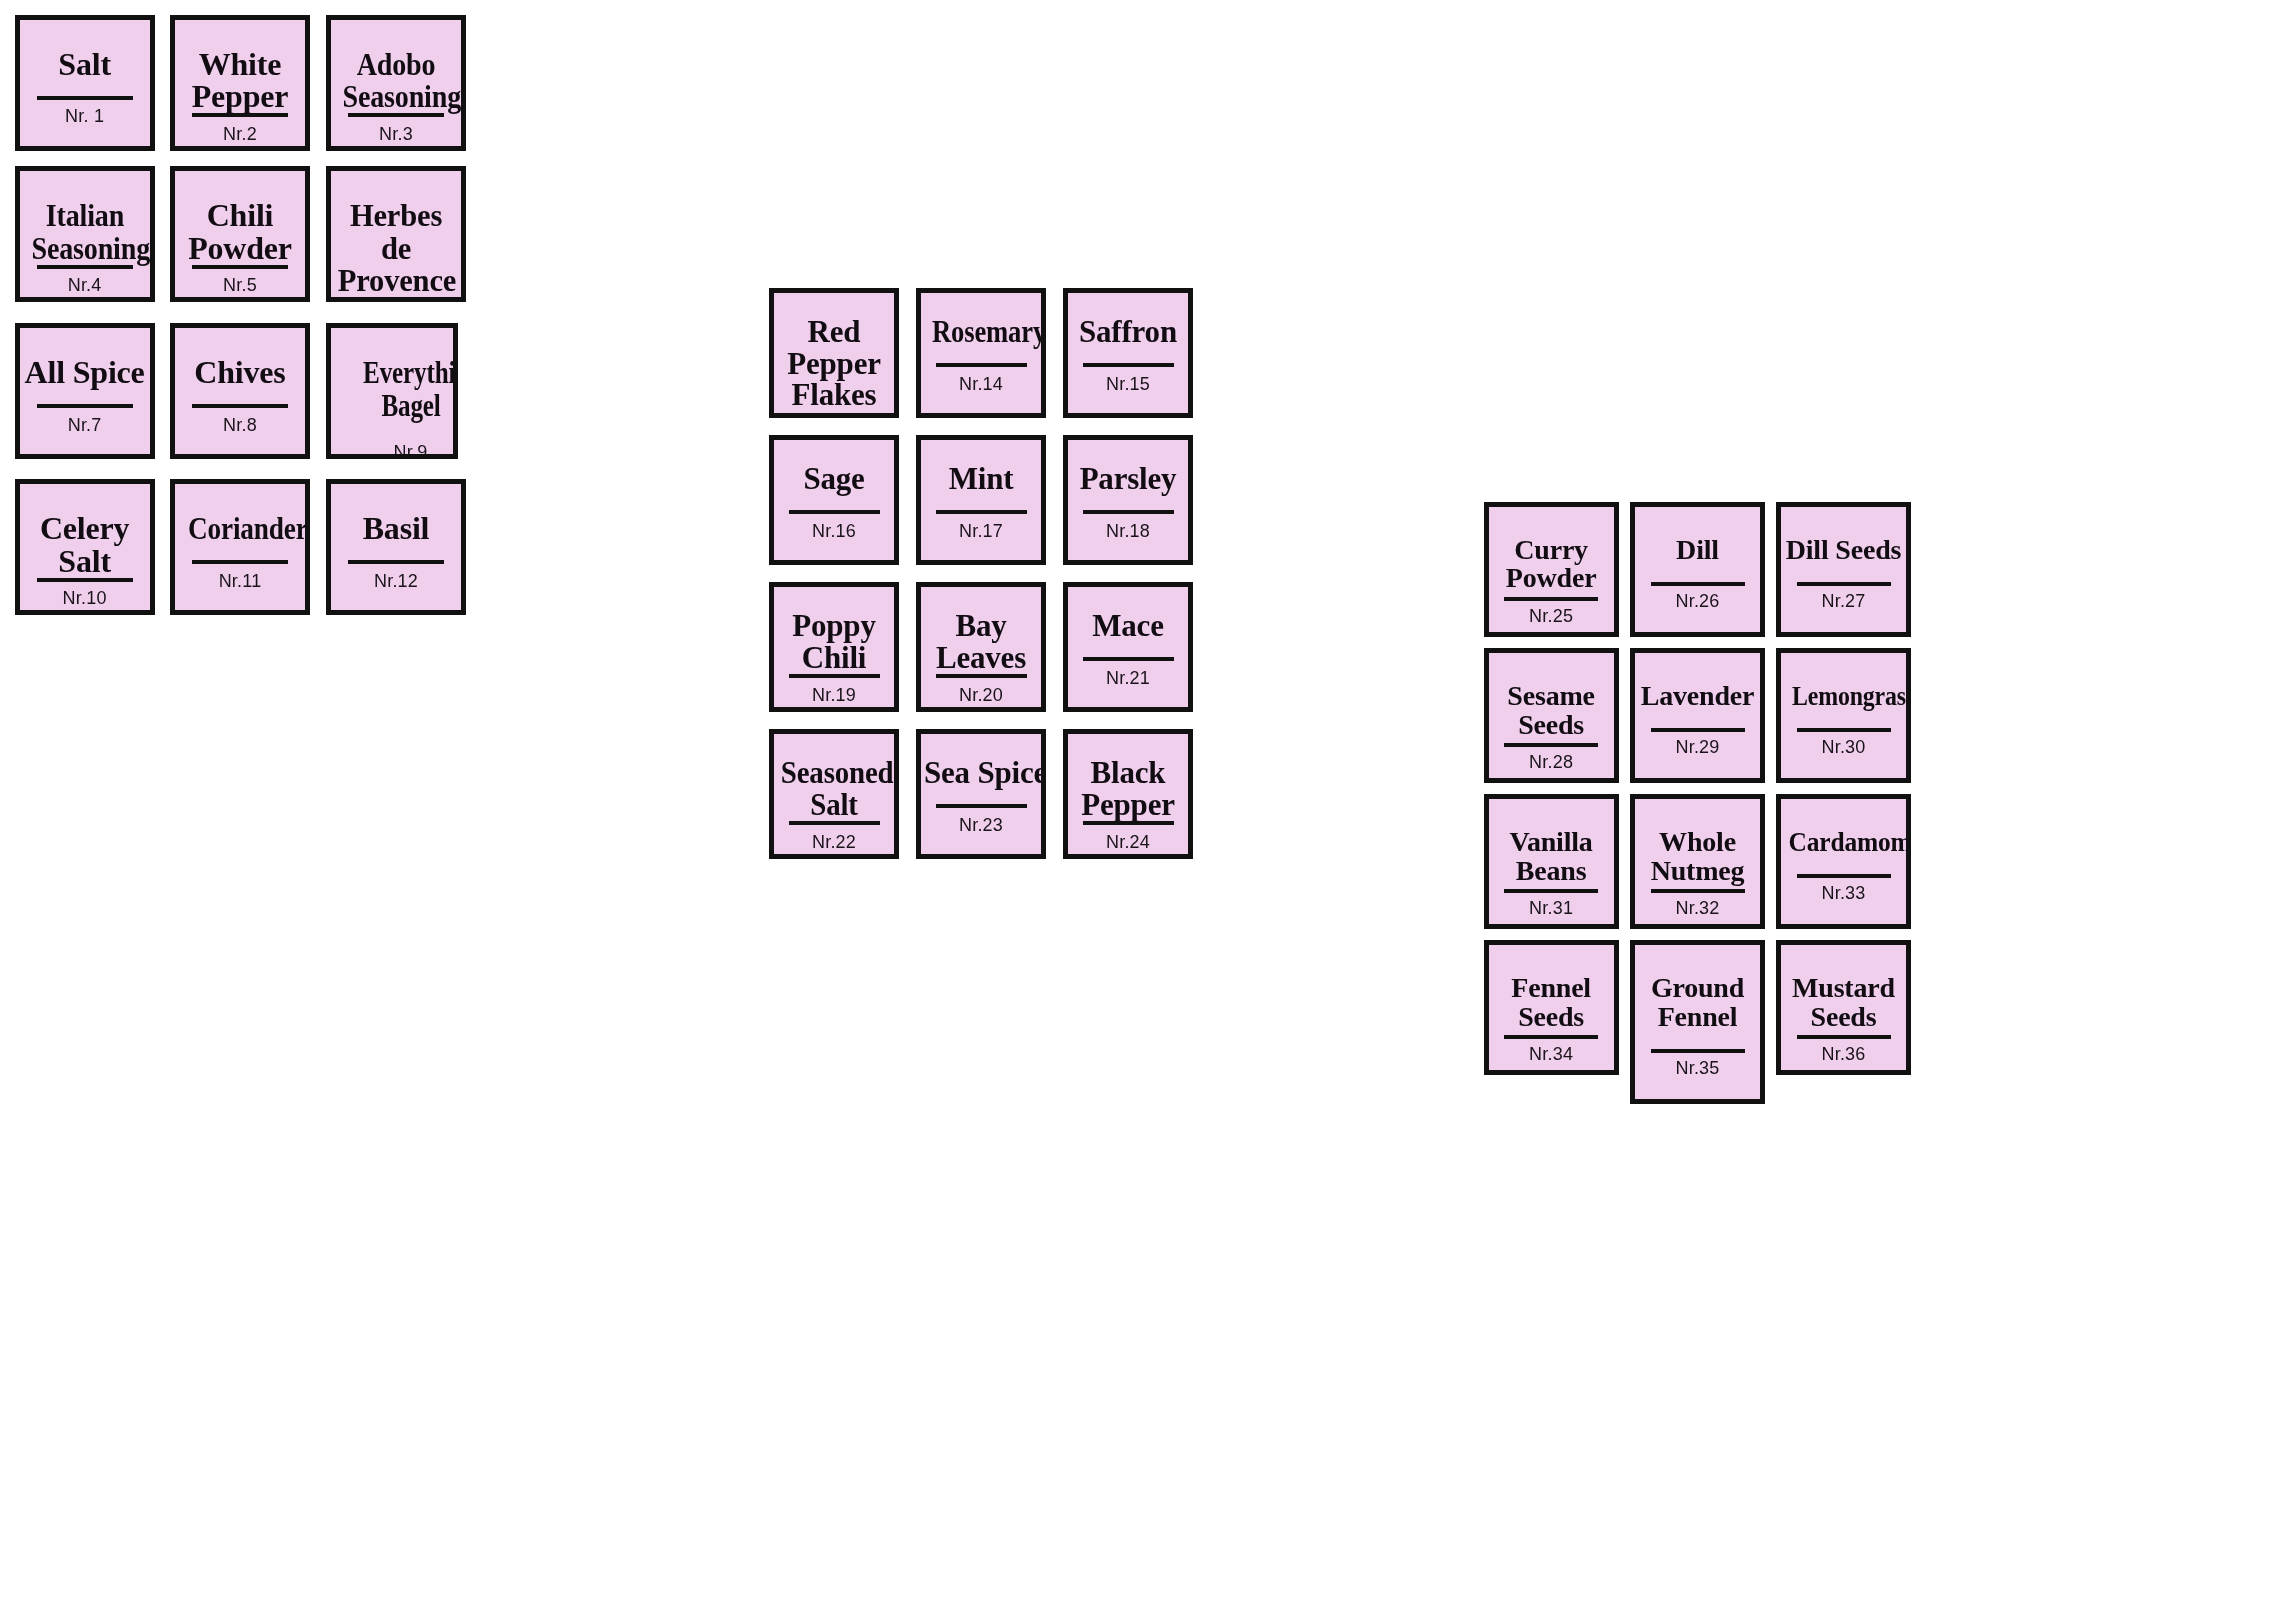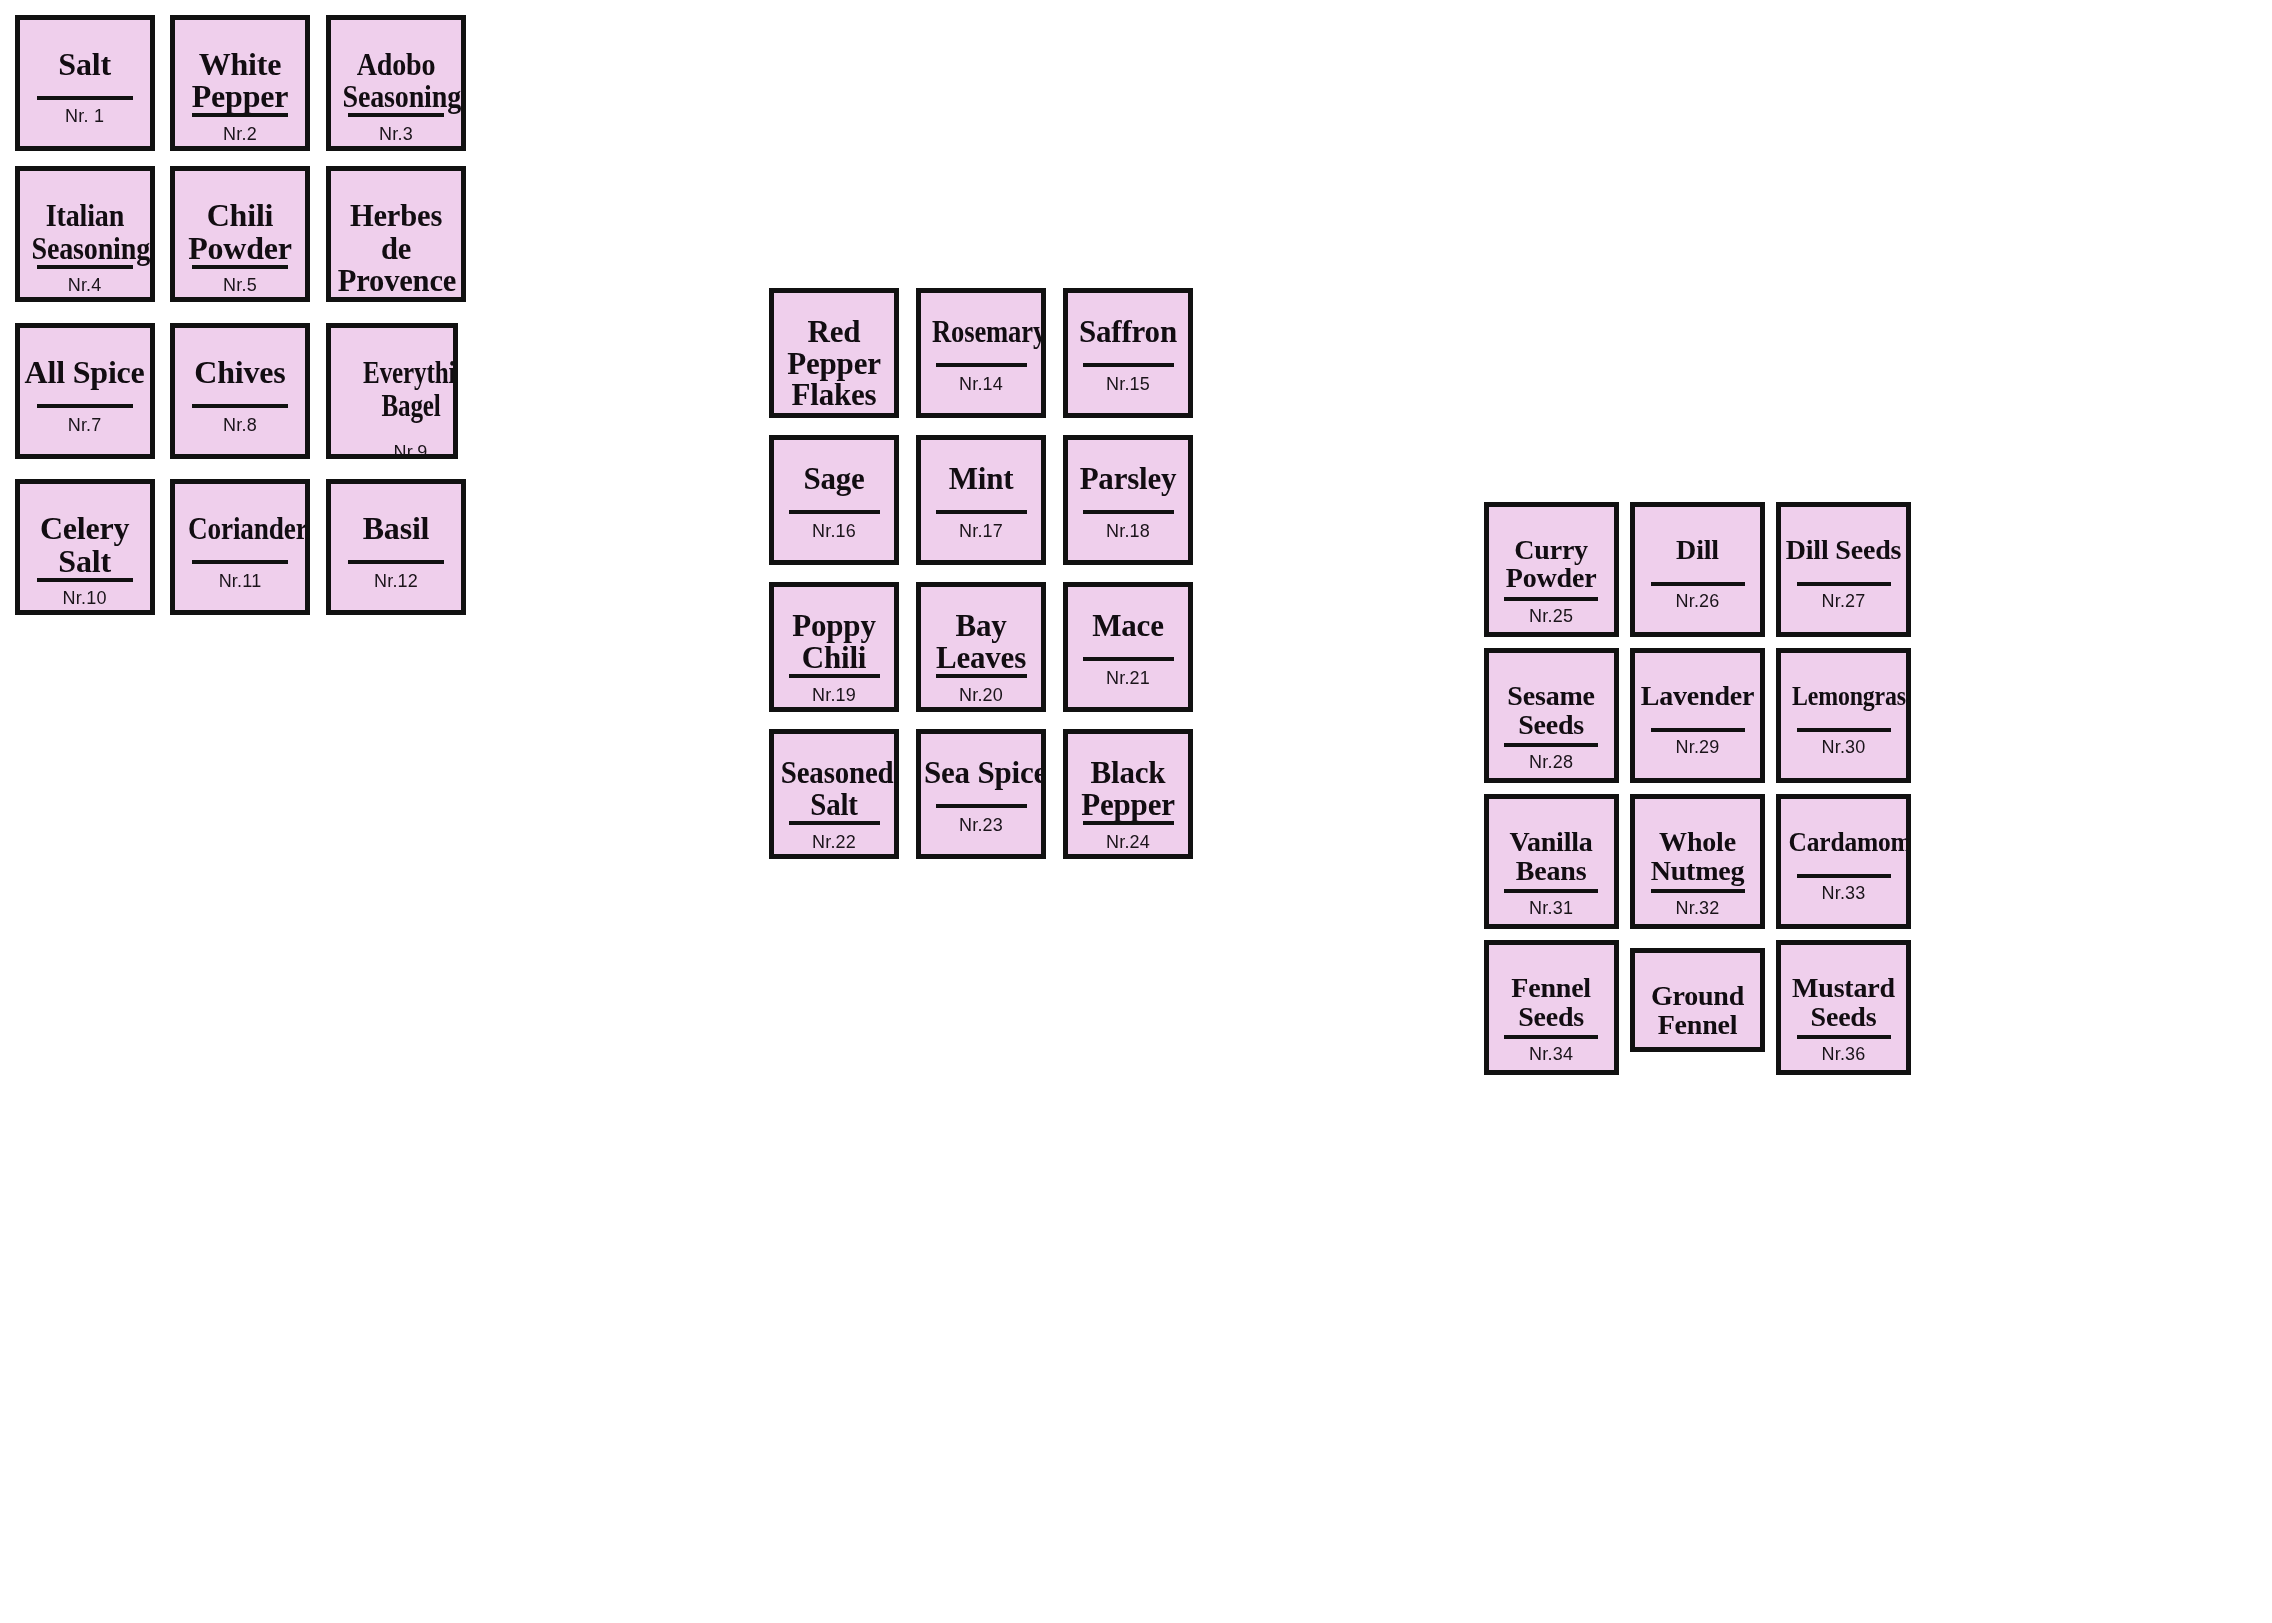--- a/index.html
+++ b/index.html
@@ -350,21 +350,21 @@
         <div class="spacer-bot" style="flex: 1.15 1 auto;"></div>
       </div>
       <div class="label-card" style="left: 14.6px; top: 453px; width: 135px; height: 135px;">
         <div class="spacer-top" style="height: 29px;"></div>
         <div class="card-title" style="font-size: 28px; max-width: 122px; white-space: normal; width: 122px;">Fennel Seeds</div>
         <div class="spacer-mid" style="flex: 1 1 auto;"></div>
         <div class="card-rule" style="width: 94px; height: 4px;"></div>
         <div class="card-nr" style="font-size: 18px; margin-top: 4.9px;">Nr.34</div>
         <div class="spacer-bot" style="flex: 1.15 1 auto;"></div>
       </div>
-      <div class="label-card" style="left: 161px; top: 453px; width: 135px; height: 104px; margin-top: 8px;">
+      <div class="label-card" style="left: 161px; top: 453px; width: 135px; height: 164px;">
         <div class="spacer-top" style="height: 29px;"></div>
         <div class="card-title" style="font-size: 28px; max-width: 122px; white-space: normal; width: 122px;">Ground Fennel</div>
         <div class="spacer-mid" style="flex: 1 1 auto;"></div>
         <div class="card-rule" style="width: 94px; height: 4px;"></div>
         <div class="card-nr" style="font-size: 18px; margin-top: 4.9px;">Nr.35</div>
         <div class="spacer-bot" style="flex: 1.15 1 auto;"></div>
       </div>
       <div class="label-card" style="left: 307px; top: 453px; width: 135px; height: 135px;">
         <div class="spacer-top" style="height: 29px;"></div>
         <div class="card-title" style="font-size: 28px; max-width: 122px; white-space: normal; width: 122px;">Mustard Seeds</div>

